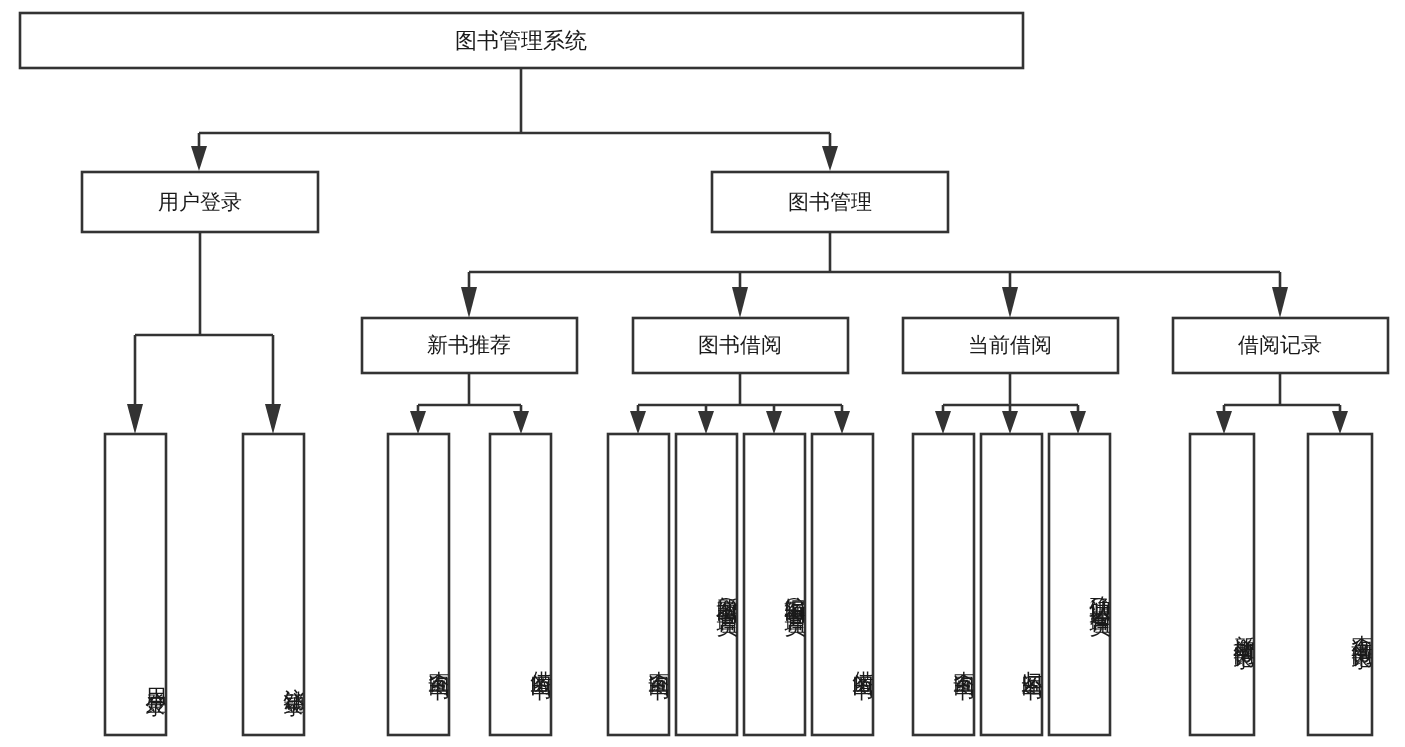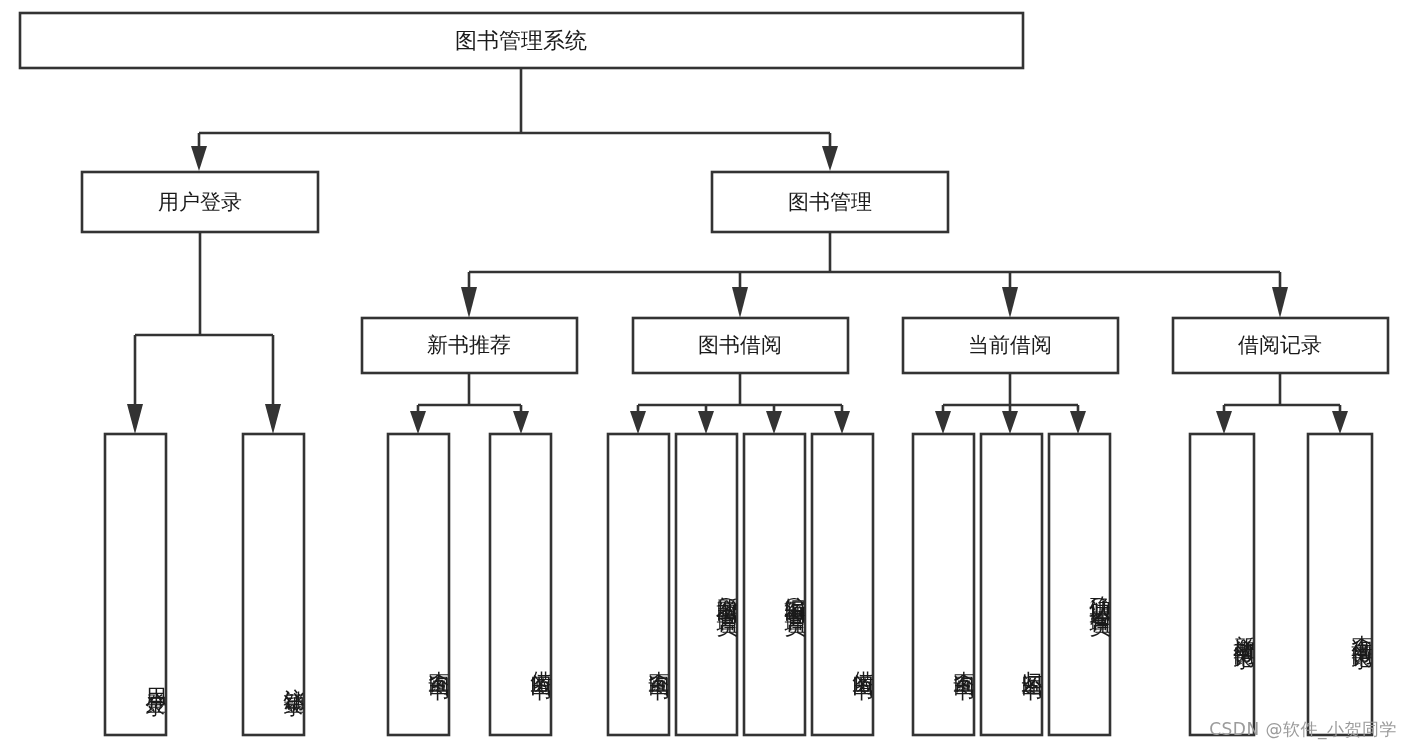--- a/index.html
+++ b/index.html
@@ -255,15 +255,14 @@
   <div class="leaf-label" style="left:744px; top:434px; width:61px; height:301px; padding-top:8px;">编辑图书（管理员）</div>
   <div class="leaf-label" style="left:812px; top:434px; width:61px; height:301px; padding-top:75px;">借阅图书</div>
 
   <div class="leaf-label" style="left:913px; top:434px; width:61px; height:301px; padding-top:75px;">查询图书</div>
   <div class="leaf-label" style="left:981px; top:434px; width:61px; height:301px; padding-top:75px;">归还图书</div>
   <div class="leaf-label" style="left:1049px; top:434px; width:61px; height:301px; padding-top:8px;">确认归还（管理员）</div>
 
   <div class="leaf-label" style="left:1190px; top:434px; width:64px; height:301px; padding-top:42px;">新增借阅记录</div>
   <div class="leaf-label" style="left:1308px; top:434px; width:64px; height:301px; padding-top:42px;">查询借阅记录</div>
 
-  <div class="watermark">CSDN @软件_小贺同学</div>
 
 </div>
 
 </body></html>

